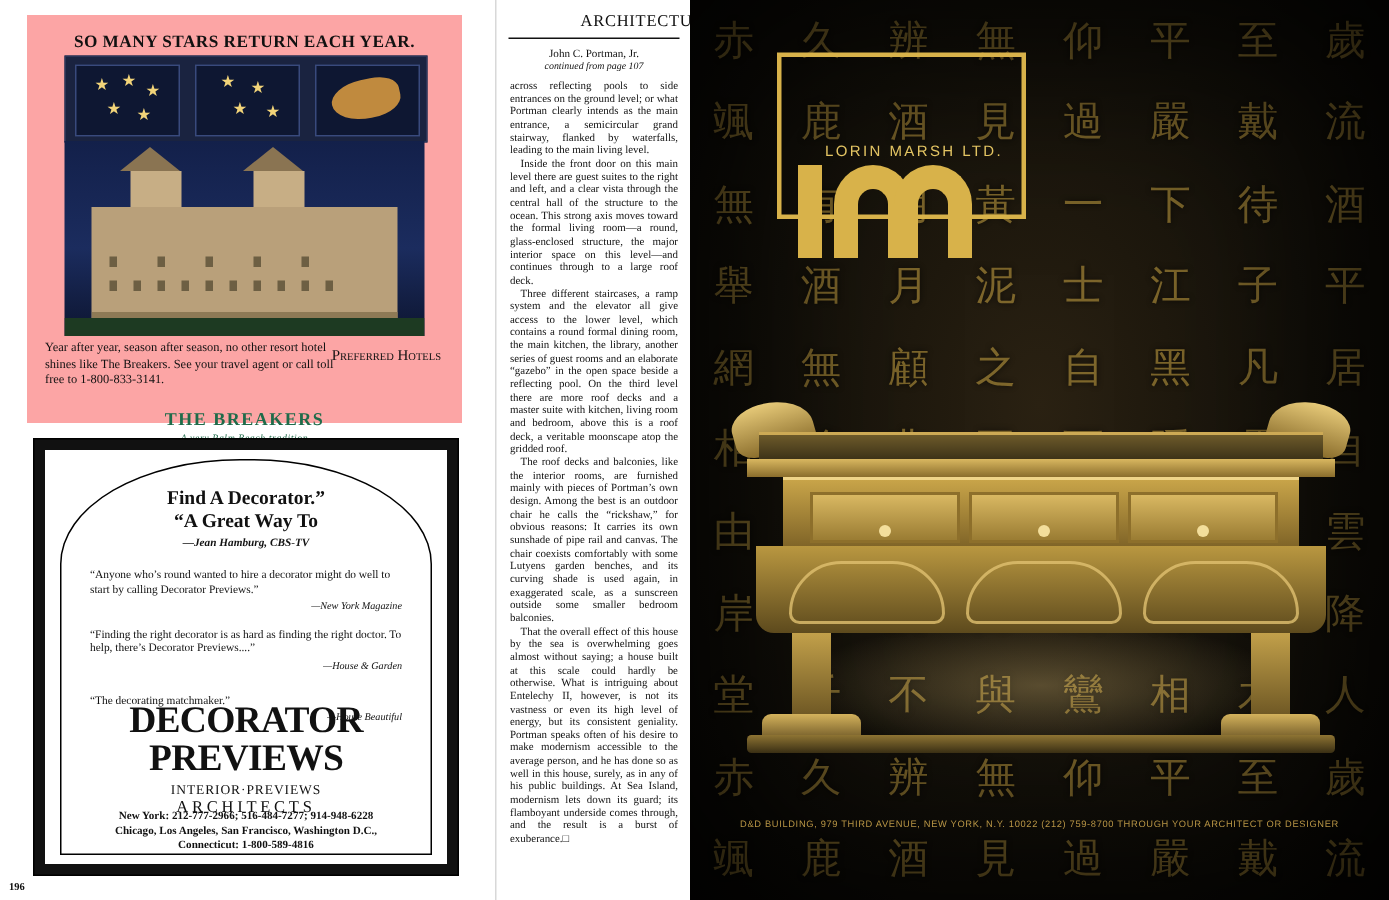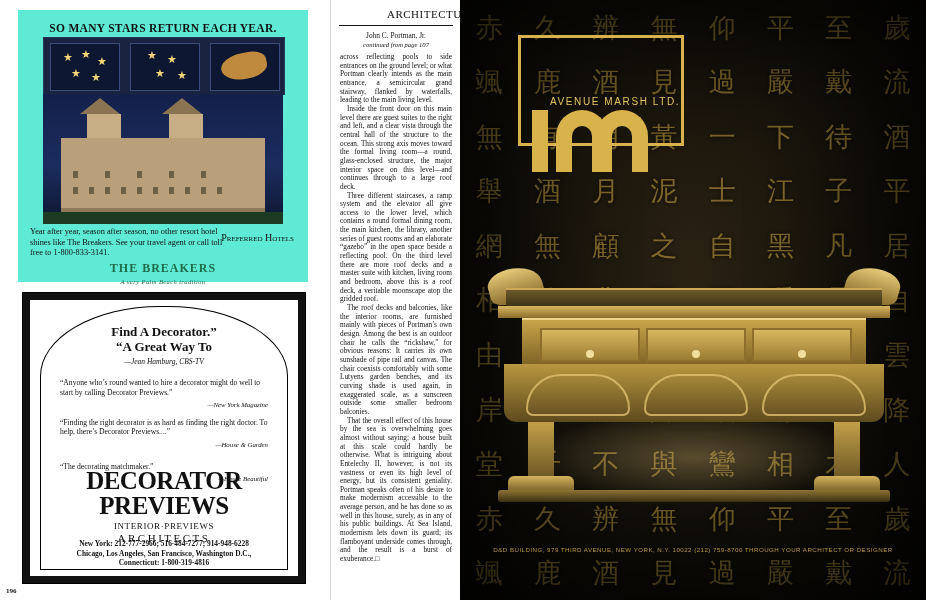--- a/index.html
+++ b/index.html
@@ -3,21 +3,21 @@
 <meta charset="utf-8">
 <style>
   html,body{margin:0;padding:0;background:#ffffff;}
   body{width:926px;height:600px;overflow:hidden;font-family:"Liberation Serif",serif;color:#111;}
   .page{position:relative;width:926px;height:600px;}
 
   
   .left-page{position:absolute;left:0;top:0;width:330px;height:600px;background:#fff;}
 
   
-  .breakers-ad{position:absolute;left:18px;top:10px;width:290px;height:272px;background:#5eead4;}
+  .breakers-ad{position:absolute;left:18px;top:10px;width:290px;height:272px;background:#fca5a5;}
   .breakers-head{font-family:"Liberation Serif",serif;font-variant:small-caps;font-weight:bold;
      font-size:11.5px;letter-spacing:.3px;text-align:center;color:#111;margin-top:12px;}
   .stars-box{position:absolute;left:25px;top:27px;width:240px;height:56px;
      background:#1a2340;border:1px solid #2a3558;}
   .stars-box .cell{position:absolute;top:5px;width:68px;height:46px;background:#0e1732;border:1px solid #394a7d;}
   .stars-box .c1{left:6px;}
   .stars-box .c2{left:86px;}
   .stars-box .c3{left:166px;}
   .star{position:absolute;color:#f2d479;font-size:11px;line-height:11px;}
   .fish{position:absolute;left:10px;top:9px;width:46px;height:26px;background:#c08a3e;
@@ -31,34 +31,34 @@
   .hotel .t1{left:44px;} .hotel .t2{left:126px;}
   .hotel .roof{position:absolute;bottom:110px;width:0;height:0;border-left:20px solid transparent;
      border-right:20px solid transparent;border-bottom:16px solid #8a7452;}
   .hotel .r1{left:37px;} .hotel .r2{left:119px;}
   .hotel .win{position:absolute;background:#6d5f43;width:5px;height:7px;}
   .hotel .lawn{position:absolute;left:0;bottom:0;width:100%;height:12px;background:#1d3a22;}
   .breakers-copy{position:absolute;left:12px;top:217px;width:200px;font-size:8.3px;line-height:10.5px;
      text-align:left;color:#111;}
   .ph-logo{position:absolute;right:14px;top:222px;font-family:"Liberation Serif",serif;
      font-variant:small-caps;font-size:10px;color:#111;border:0;}
-  .breakers-logo{position:absolute;left:0;right:0;top:251px;text-align:center;}
+  .breakers-logo{position:absolute;left:0;right:0;top:262px;text-align:center;}
   .breakers-logo .bl1{font-family:"Liberation Serif",serif;font-weight:bold;font-size:12px;
      letter-spacing:1px;color:#1f6b4a;}
   .breakers-logo .bl2{font-size:6.5px;font-style:italic;color:#1f6b4a;letter-spacing:.4px;margin-top:2px;}
 
   
   .dp-ad{position:absolute;left:22px;top:292px;width:282px;height:290px;background:#111;
      border:1px solid #000;}
   .dp-inner{position:absolute;left:7px;top:7px;right:7px;bottom:7px;background:#ffffff;}
   .dp-frame{position:absolute;left:10px;top:6px;right:10px;bottom:6px;border:1px solid #000;
      border-radius:120px 120px 0 0 / 70px 70px 0 0;}
   .dp-q{position:absolute;left:24px;top:24px;right:24px;text-align:center;}
   .dp-q .l1{font-weight:bold;font-size:13px;line-height:15px;}
-  .dp-q .attr{font-size:7.5px;font-style:italic;margin-top:3px;}
+  .dp-q .attr{font-size:7.5px;font-style:italic;margin-top:3px;font-weight:bold;}
   .dp-body{position:absolute;left:30px;right:30px;top:78px;font-size:7.6px;line-height:9.6px;}
   .dp-body p{margin:0 0 9px 0;}
   .dp-body .src{text-align:right;font-style:italic;font-size:6.8px;margin-top:-6px;}
   .dp-title{position:absolute;left:12px;right:12px;top:168px;text-align:center;}
   .dp-title .t1{font-weight:bold;font-size:25px;letter-spacing:-.5px;line-height:25px;}
   .dp-title .t2{font-weight:bold;font-size:25px;letter-spacing:-.5px;line-height:25px;}
   .dp-title .t3{font-size:9px;letter-spacing:.6px;margin-top:3px;}
   .dp-title .t4{font-size:11px;letter-spacing:2.5px;margin-top:1px;}
   .dp-contact{position:absolute;left:10px;right:10px;bottom:8px;text-align:center;font-size:7.4px;
      line-height:9.6px;font-weight:bold;}
@@ -217,21 +217,21 @@
         <div class="dp-title">
           <div class="t1">DECORATOR</div>
           <div class="t2">PREVIEWS</div>
           <div class="t3">INTERIOR·PREVIEWS</div>
           <div class="t4">ARCHITECTS</div>
         </div>
 
         <div class="dp-contact">
           <div>New York: 212-777-2966; 516-484-7277; 914-948-6228</div>
           <div>Chicago, Los Angeles, San Francisco, Washington D.C.,</div>
-          <div>Connecticut: 1-800-319-4816</div>
+          <div>Connecticut: 1-800-589-4816</div>
         </div>
       </div>
     </div>
 
     <div class="folio">196</div>
   </div>
 
   <div class="center-col">
     <div class="art-head">ARCHITECTURE</div>
     <div class="art-rule"></div>
@@ -336,21 +336,21 @@
         <span>酒</span>
         <span>見</span>
         <span>過</span>
         <span>嚴</span>
         <span>戴</span>
         <span>流</span>
       </div>
     <div class="vignette"></div>
 
     <div class="lm-logo"></div>
-    <div class="lm-text">AVENUE MARSH LTD.</div>
+    <div class="lm-text">LORIN MARSH LTD.</div>
     <div class="lm-mark">
       <div class="lm-l"></div>
       <div class="lm-m1"></div>
       <div class="lm-m2"></div>
     </div>
 
     <div class="table-wrap">
       <div class="glow"></div>
       <div class="horn-l"></div>
       <div class="horn-r"></div>

